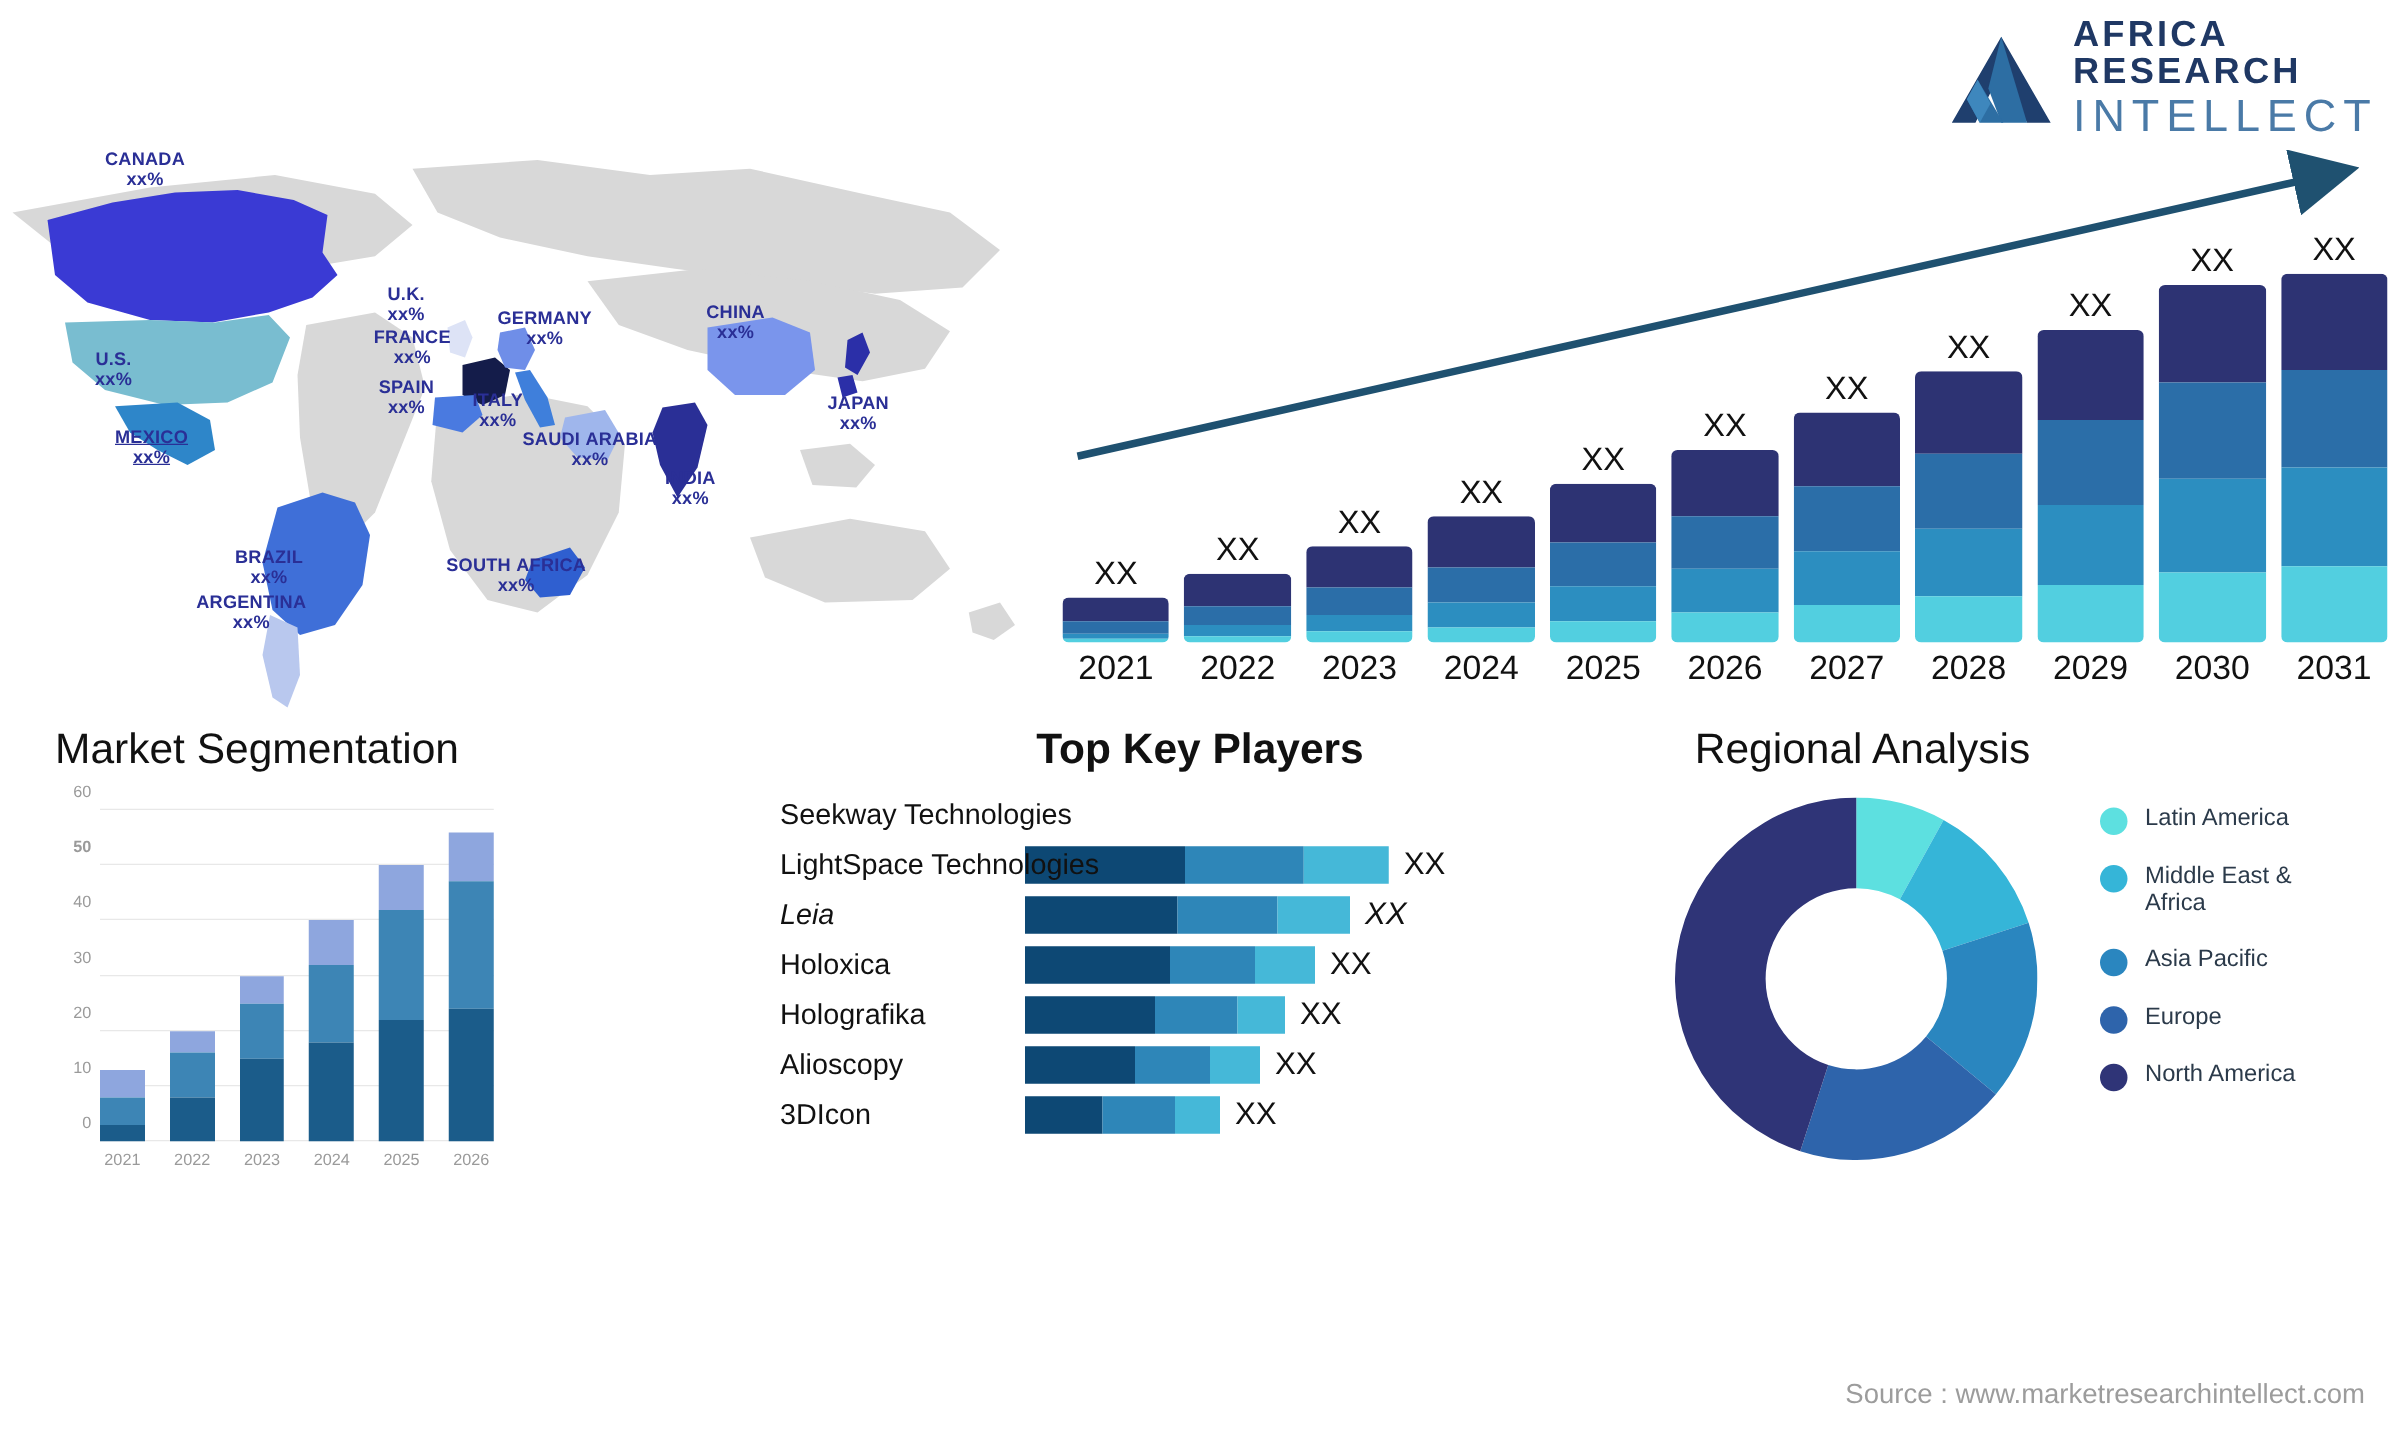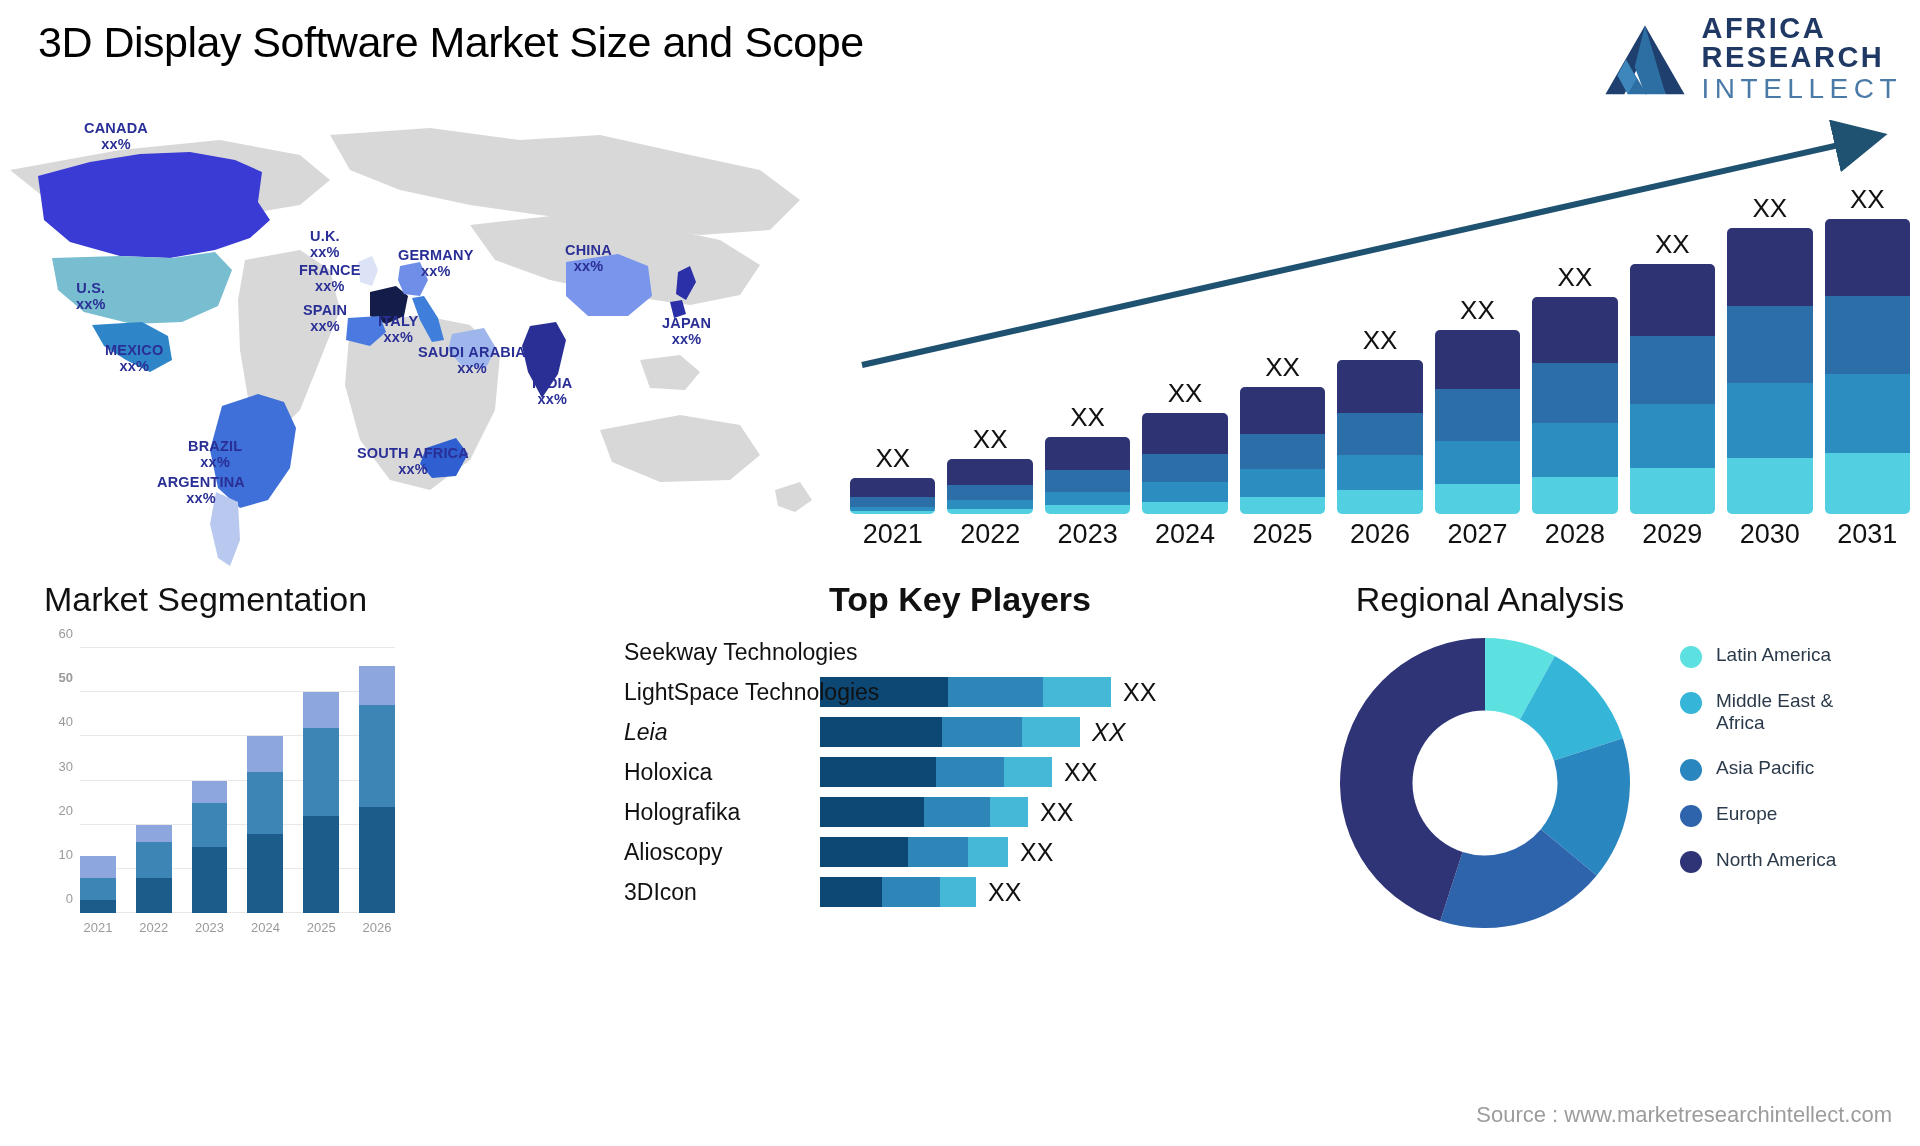--- a/index.html
+++ b/index.html
@@ -14,21 +14,21 @@
   #page-title{
     position:absolute;left:38px;top:18px;
     font-size:43px;font-weight:400;color:#000;
     letter-spacing:-0.5px;white-space:nowrap;
     font-family:"Liberation Sans", sans-serif;
   }
   #logo{position:absolute;right:18px;top:14px;display:flex;align-items:center;gap:14px;}
   #logo .mark{width:86px;height:74px;}
   #logo .words{display:flex;flex-direction:column;line-height:1;}
   #logo .l1,#logo .l2{font-size:29px;font-weight:bold;color:#1f3864;letter-spacing:2.5px;}
-  #logo .l3{font-size:28px;font-weight:400;color:#4a7aa7;letter-spacing:5.5px;margin-top:3px;}
+  #logo .l3{font-size:36px;font-weight:400;color:#4a7aa7;letter-spacing:5.5px;margin-top:3px;}
 
   
   #map-panel{position:absolute;left:0px;top:110px;width:820px;height:470px;}
   #map-svg{position:absolute;left:0;top:0;}
   .map-label{
     position:absolute;color:#2a2f96;font-weight:bold;
     font-size:14.5px;line-height:1.12;text-align:center;
     white-space:nowrap;letter-spacing:.2px;
   }
   .map-label .pct{display:block;font-weight:bold;}
@@ -85,21 +85,20 @@
   .rleg-txt{font-size:19px;color:#2b3a4a;line-height:1.18;max-width:165px;}
 
   
   #source{position:absolute;right:28px;bottom:18px;font-size:22px;color:#9c9c9c;}
 </style>
 </head>
 <body>
 
 <div class="root">
 
-  <div id="page-title">3D Display Software Market Size and Scope</div>
 
   <div id="logo">
     <svg class="mark" viewBox="0 0 100 86">
       <polygon points="50,4 96,84 74,84 50,36 26,84 4,84" fill="#1f3f6e"></polygon>
       <polygon points="50,4 74,84 50,84 38,52" fill="#2d6ea3"></polygon>
       <polygon points="28,44 52,84 30,84 18,62" fill="#2d6ea3"></polygon>
       <polygon points="28,44 40,66 30,84 18,62" fill="#3e87bd"></polygon>
     </svg>
     <div class="words">
       <span class="l1">AFRICA</span>
@@ -134,21 +133,21 @@
       <path fill="#3f7fdb" d="M412 188 L424 186 L438 208 L444 230 L432 232 L420 210 Z"></path>
       <path fill="#2f5fd0" d="M426 338 L456 328 L468 344 L456 366 L432 368 L420 354 Z"></path>
       <path fill="#9fb6ec" d="M452 224 L484 218 L496 238 L486 258 L462 256 L448 240 Z"></path>
       <path fill="#2a2f96" d="M530 216 L556 212 L566 230 L558 264 L542 288 L528 262 L522 236 Z"></path>
       <path fill="#7a95ec" d="M566 152 L618 144 L648 156 L652 186 L628 206 L588 206 L566 186 Z"></path>
       <path fill="#2b2fa8" d="M678 162 L690 156 L696 172 L686 190 L676 184 Z M670 192 L682 190 L686 204 L674 208 Z"></path>
     </svg>
     <div id="map-labels">
         <div class="map-label" style="left: 84px; top: 10px;"><span>CANADA</span><span class="pct">xx%</span></div>
         <div class="map-label" style="left: 76px; top: 170px;"><span>U.S.</span><span class="pct">xx%</span></div>
-        <div class="map-label" style="left: 105px; top: 232px;"><span>MEXICO</span><span class="pct">xx%</span></div>
+        <div class="map-label" style="left: 92px; top: 232px; text-decoration: underline;"><span>MEXICO</span><span class="pct">xx%</span></div>
         <div class="map-label" style="left: 188px; top: 328px;"><span>BRAZIL</span><span class="pct">xx%</span></div>
         <div class="map-label" style="left: 157px; top: 364px;"><span>ARGENTINA</span><span class="pct">xx%</span></div>
         <div class="map-label" style="left: 310px; top: 118px;"><span>U.K.</span><span class="pct">xx%</span></div>
         <div class="map-label" style="left: 299px; top: 152px;"><span>FRANCE</span><span class="pct">xx%</span></div>
         <div class="map-label" style="left: 303px; top: 192px;"><span>SPAIN</span><span class="pct">xx%</span></div>
         <div class="map-label" style="left: 398px; top: 137px;"><span>GERMANY</span><span class="pct">xx%</span></div>
         <div class="map-label" style="left: 378px; top: 203px;"><span>ITALY</span><span class="pct">xx%</span></div>
         <div class="map-label" style="left: 357px; top: 335px;"><span>SOUTH&nbsp;AFRICA</span><span class="pct">xx%</span></div>
         <div class="map-label" style="left: 418px; top: 234px;"><span>SAUDI&nbsp;ARABIA</span><span class="pct">xx%</span></div>
         <div class="map-label" style="left: 532px; top: 265px;"><span>INDIA</span><span class="pct">xx%</span></div>

